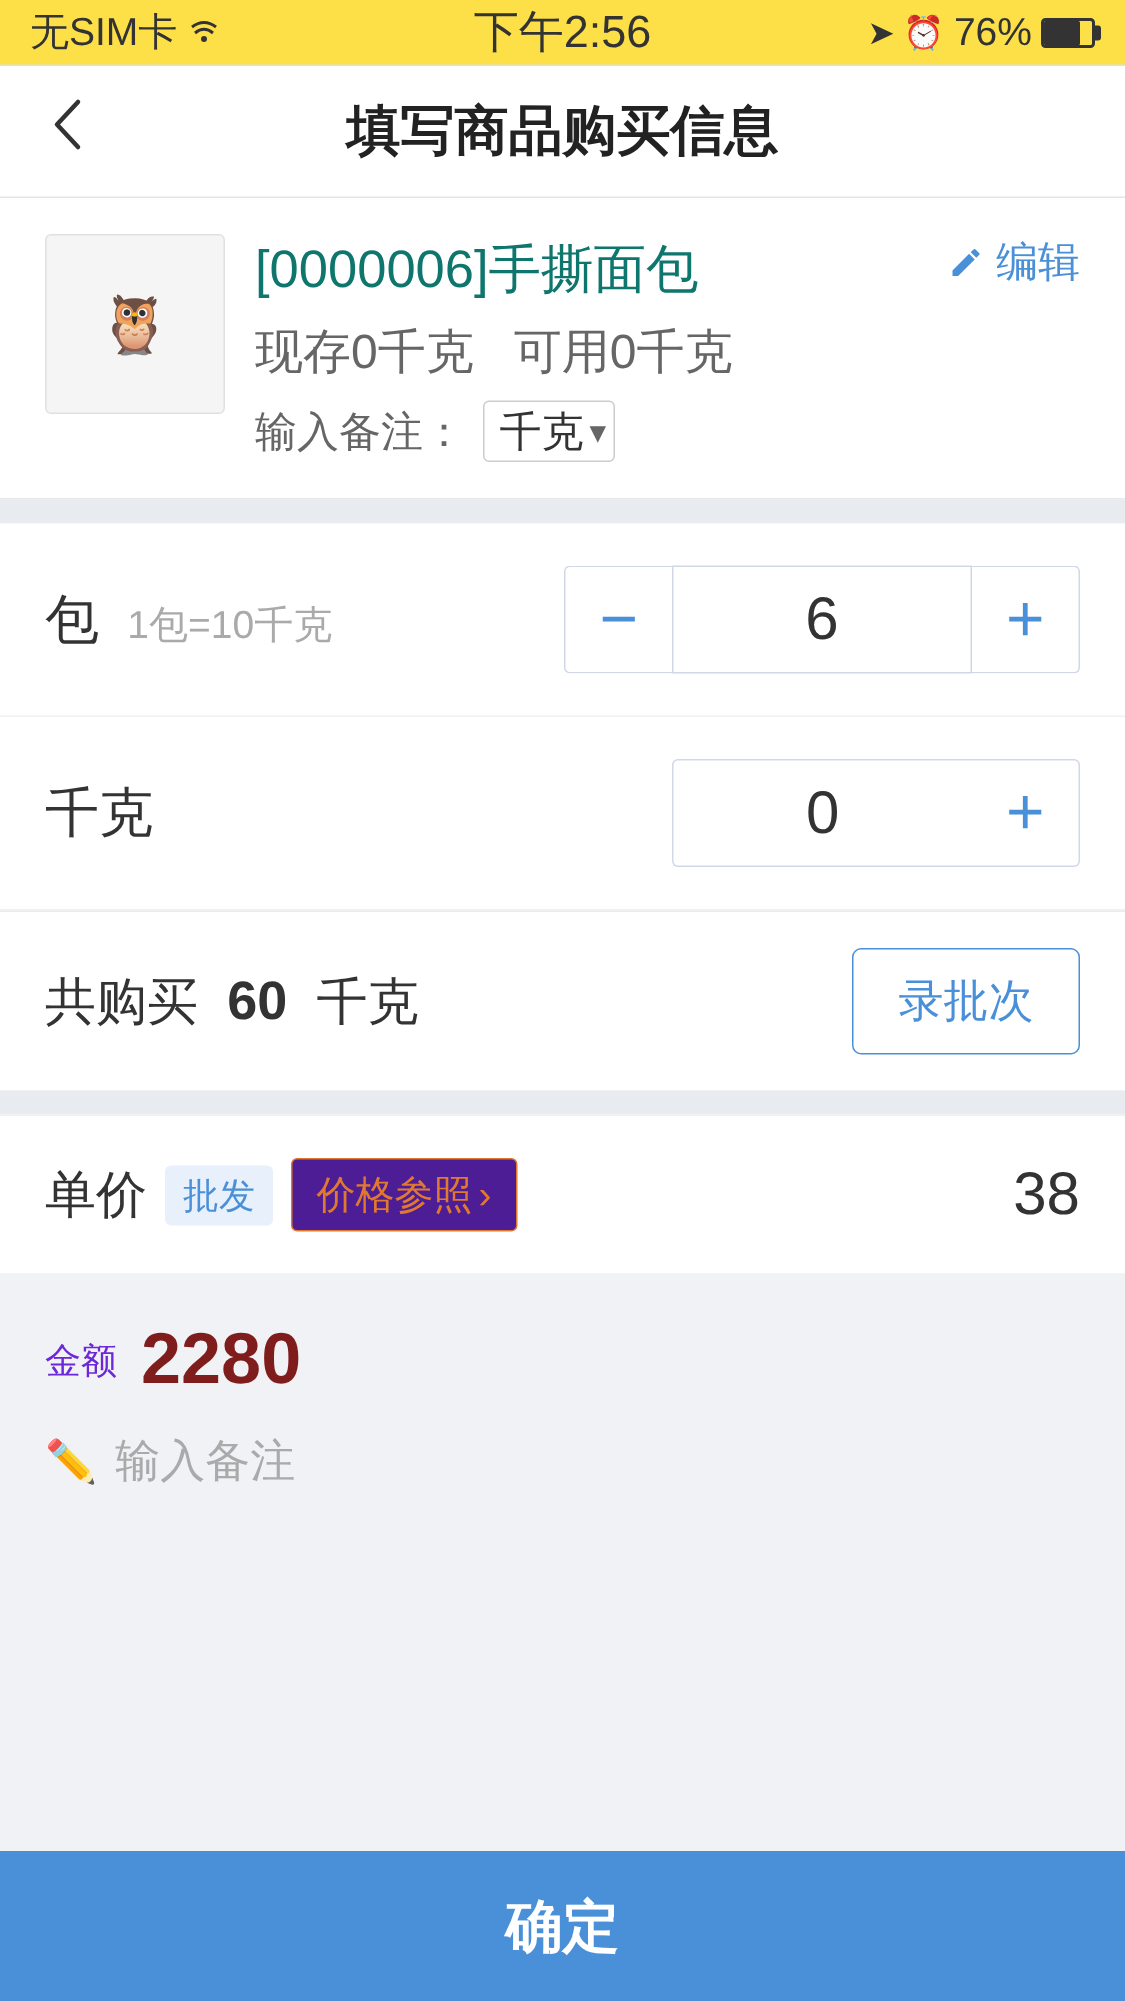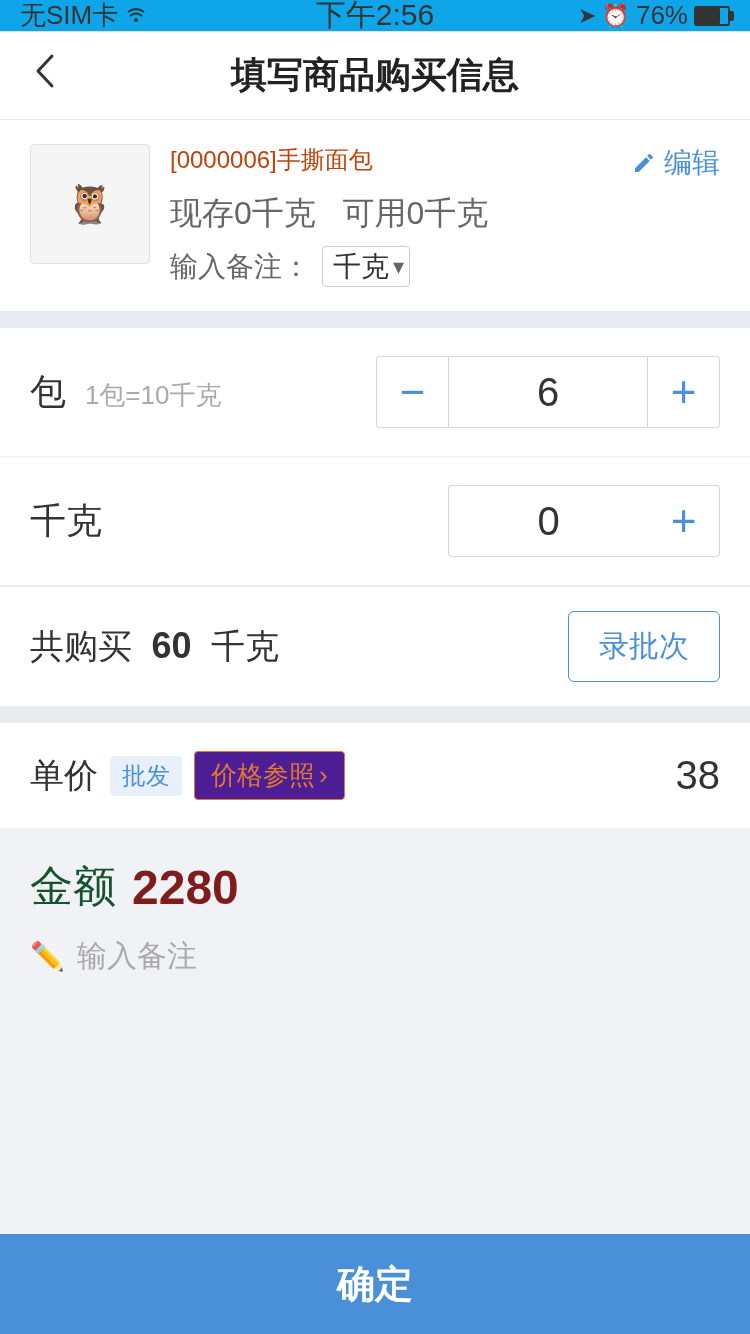--- a/index.html
+++ b/index.html
@@ -9,22 +9,22 @@
       min-height: 1334px;
       font-family: -apple-system, "PingFang SC", "Helvetica Neue", Arial, sans-serif;
       background: #f0f2f5;
       font-size: 32px;
       color: #333;
     }
 
     
     .status-bar {
       width: 750px;
-      height: 32px;
-      background: #0ea5e9;
+      height: 44px;
+      background: #fde047;
       display: flex;
       align-items: center;
       justify-content: space-between;
       padding: 0 20px;
       font-size: 26px;
       color: #333;
       border-bottom: 1px solid #e0e0e0;
     }
     .status-left {
       display: flex;
@@ -96,22 +96,22 @@
     }
     .product-info {
       flex: 1;
     }
     .product-name-row {
       display: flex;
       justify-content: space-between;
       align-items: flex-start;
     }
     .product-name {
-      font-size: 24px;
-      color: #c2410c;
+      font-size: 35px;
+      color: #0f766e;
       font-weight: 500;
     }
     .edit-btn {
       color: #4a90d9;
       font-size: 28px;
       display: flex;
       align-items: center;
       gap: 4px;
       cursor: pointer;
     }
@@ -294,22 +294,22 @@
       background: #f0f2f5;
       padding: 30px 30px 16px 30px;
     }
     .amount-row {
       display: flex;
       align-items: center;
       gap: 16px;
       margin-bottom: 20px;
     }
     .amount-label {
-      font-size: 43px;
-      color: #14532d;
+      font-size: 24px;
+      color: #6d28d9;
     }
     .amount-value {
       font-size: 48px;
       color: #7f1d1d;
       font-weight: 600;
     }
     .remark-row {
       display: flex;
       align-items: center;
       gap: 12px;

